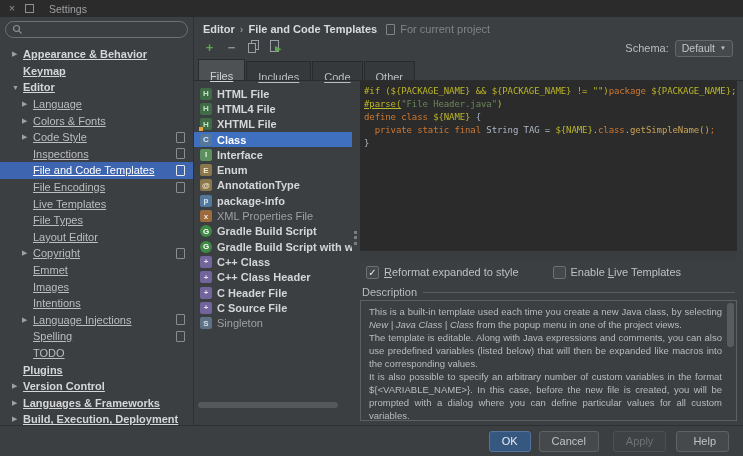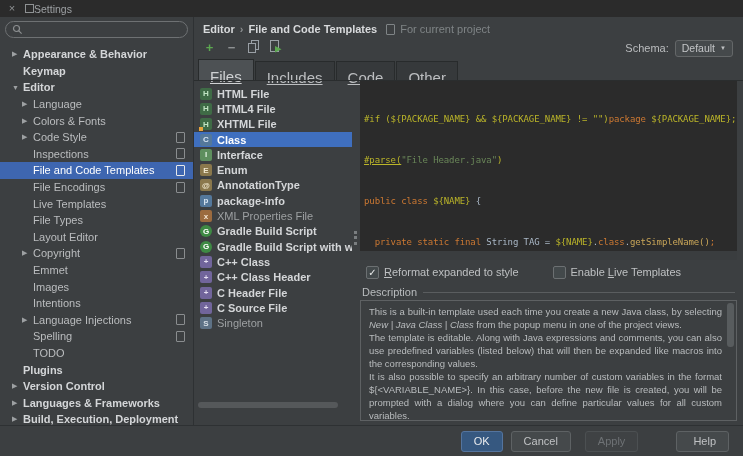--- a/index.html
+++ b/index.html
@@ -1,89 +1,89 @@
 <!DOCTYPE html>
 <html><head>
 <meta charset="utf-8">
 <style>
   html,body{margin:0;padding:0;background:#1e1e1e;}
   .w{width:743px;height:456px;position:relative;background:#3C3F41;font-family:"Liberation Sans",sans-serif;color:#BBBDBF;overflow:hidden;}
   
   .titlebar{height:17px;background:#2B2B2B;display:flex;align-items:center;padding-left:6px;font-size:10.5px;color:#9DA0A3;}
   .tb-close{width:12px;text-align:center;font-size:11px;color:#8E9193;line-height:17px;}
   .tb-max{width:7px;height:7px;border:1px solid #8E9193;margin-left:7px;}
-  .tb-title{margin-left:0;}
+  .tb-title{margin-left:15px;}
   
   .main{display:flex;height:408px;}
   .sidebar{width:194px;border-right:1px solid #2E3133;display:flex;flex-direction:column;box-sizing:border-box;flex:none;}
   .search{margin:4px 5px 8px 5px;height:17px;border:1px solid #6E7173;border-radius:9px;display:flex;align-items:center;padding:0 6px;gap:4px;box-sizing:border-box;}
   .search input{flex:1;background:transparent;border:none;outline:none;color:#DDD;font-size:11px;min-width:0;font-family:inherit;}
   .tree{flex:1;overflow:hidden;font-size:11px;}
   .trow{height:16.6px;display:flex;align-items:center;box-sizing:border-box;padding-right:8px;cursor:default;}
   .trow .arr{width:11px;font-size:7px;color:#9DA0A2;flex:none;}
   .trow.l0{padding-left:12px;}
   .trow.l1{padding-left:22px;}
-  .trow .lbl{white-space:nowrap;color:#BBBDBF;}
+  .trow .lbl{white-space:nowrap;color:#BBBDBF;text-decoration:underline;}
   .trow.top .lbl{font-weight:bold;color:#D4D6D8;}
   .trow.sel{background:#3E66B0;}
   .trow.sel .lbl{color:#FFFFFF;}
   .picon{margin-left:auto;width:7px;height:9px;border:1px solid #8A8D8F;border-radius:1px;flex:none;}
   .trow.sel .picon{border-color:#E6E8EA;}
   
   .content{flex:1;display:flex;flex-direction:column;min-width:0;}
   .bcrow{height:18px;display:flex;align-items:center;gap:5px;padding:3px 0 0 9px;font-size:11px;}
   .bc{font-weight:bold;color:#D8DADC;}
   .bcsep{color:#8C8F91;font-weight:bold;}
   .note-icon{width:7px;height:9px;border:1px solid #7F8486;border-radius:1px;margin-left:4px;flex:none;}
   .note{color:#7F8486;}
   .toolrow{height:20px;display:flex;align-items:center;padding-left:9px;gap:9px;}
   .ticon{width:13px;text-align:center;font-size:13px;line-height:14px;cursor:default;}
   .plus{color:#5CA750;font-weight:bold;}
   .minus{color:#8E9193;font-weight:bold;}
   .schema{margin-left:auto;display:flex;align-items:center;gap:6px;padding-right:10px;font-size:11px;color:#BBBDBF;}
   .combo{height:17px;background:#45494B;border:1px solid #646768;border-radius:3px;display:flex;align-items:center;gap:5px;padding:0 6px;font-size:10.5px;color:#C3C5C7;box-sizing:border-box;}
   .caret{font-size:6px;color:#BFC1C3;}
   .tabrow{height:22px;display:flex;align-items:flex-end;padding-left:4px;gap:1px;}
-  .tab{height:19px;line-height:19px;padding:6px 11px;font-size:15px;background:#36393B;border:1px solid #282B2C;border-bottom:none;color:#BCBEC0;box-sizing:border-box;cursor:default;text-decoration:underline;}
+  .tab{height:19px;line-height:19px;padding:6px 11px;font-size:11px;background:#36393B;border:1px solid #282B2C;border-bottom:none;color:#BCBEC0;box-sizing:border-box;cursor:default;text-decoration:underline;}
   .tab.active{background:#4D5154;height:21px;line-height:21px;color:#CFD1D3;}
   
   .panel{flex:1;display:flex;border-top:1px solid #2A2D2E;min-height:0;position:relative;}
   .listcol{width:158px;padding-top:5px;box-sizing:border-box;position:relative;flex:none;}
   .tpl{height:15.3px;display:flex;align-items:center;gap:5px;padding-left:6px;font-size:11px;white-space:nowrap;overflow:hidden;cursor:default;}
   .tpl .ic{width:12px;height:12px;border-radius:2px;font-size:8px;font-weight:bold;display:flex;align-items:center;justify-content:center;flex:none;position:relative;}
   .tpl .ic.round{border-radius:50%;}
   .tpl .mbadge{position:absolute;left:-1px;bottom:-1px;width:4px;height:4px;background:#E8A33D;}
   .tpl .lbl{font-weight:bold;color:#D4D6D8;}
   .tpl.dim .lbl{font-weight:normal;color:#9DA0A2;}
   .tpl.sel{background:#3F6FBF;}
   .tpl.sel .lbl{color:#FFFFFF;}
   .hscroll{position:absolute;left:4px;bottom:17px;width:140px;height:6px;background:#55585A;border-radius:3px;}
   .splitter{width:8px;position:relative;flex:none;}
   .grip{position:absolute;top:150px;left:2px;height:14px;width:0;border-left:3px dotted #7A7E80;}
   .rightcol{flex:1;display:flex;flex-direction:column;min-width:0;margin-right:6px;}
   .editor{height:179px;background:#2B2B2B;padding:4px 4px 0 4px;box-sizing:border-box;font-family:"DejaVu Sans Mono",monospace;font-size:9px;line-height:13px;letter-spacing:-0.1px;overflow:hidden;position:relative;}
-  .cline{white-space:pre;margin-top:28px;}
+  .cline{white-space:pre;}
   .edtrack{position:absolute;left:0;right:0;bottom:0;height:9px;background:#3A3D3F;}
   .cbrow{height:24px;display:flex;align-items:center;gap:34px;padding-left:6px;font-size:11px;color:#BEC0C2;}
   .cb{display:flex;align-items:center;gap:5px;cursor:default;}
   .box{width:13px;height:13px;background:#43494B;border:1px solid #6C7072;border-radius:2px;box-sizing:border-box;font-size:10px;line-height:11px;text-align:center;color:#E8EAEA;flex:none;}
   .u{text-decoration:underline;}
   .descrow{height:16px;display:flex;align-items:center;gap:6px;font-size:11px;color:#B9BCBE;padding-left:2px;}
   .rule{flex:1;height:1px;background:#5A5D5F;margin-right:2px;}
   .descbox{flex:1;border:1px solid #5E6163;margin-bottom:4px;position:relative;padding:4px 14px 4px 8px;box-sizing:border-box;overflow:hidden;}
   .desctext{font-size:9.5px;line-height:13px;color:#B9BCBE;text-align:justify;}
   .desctext i{}
   .desctext b{font-weight:normal;}
   .vthumb{position:absolute;top:2px;right:2px;width:7px;height:44px;background:#585C5E;border-radius:3px;}
   
   .bottombar{height:31px;border-top:1px solid #2E3133;display:flex;align-items:center;justify-content:flex-end;gap:8px;padding-right:14px;box-sizing:border-box;}
   .btn{height:21px;padding:0 12px;font-size:11px;border-radius:3px;background:#45494B;border:1px solid #5E6264;color:#C0C2C4;font-family:inherit;cursor:default;}
   .btn.primary{background:#365880;border-color:#54749E;color:#E9EBED;}
   .btn.disabled{color:#6E7275;border-color:#4C5052;background:#3F4244;margin-left:6px;}
-  .btn.help{margin-left:30px;padding-left:16px;}
+  .btn.help{margin-left:2px;padding-left:16px;}
 </style>
 </head>
 <body>
 
 <div class="w">
 
   <div class="titlebar">
     <span class="tb-close">×</span>
     <span class="tb-max"></span>
     <span class="tb-title">Settings</span>
@@ -313,21 +313,21 @@
           <div class="hscroll"></div>
         </div>
         <div class="splitter">
           <div class="grip"></div>
         </div>
         <div class="rightcol">
           <div class="editor">
             <div id="editorLines">
                 <div class="cline"><span style="color: rgb(187, 181, 41);">#if (${PACKAGE_NAME} &amp;&amp; ${PACKAGE_NAME} != "")</span><span style="color: rgb(204, 120, 50);">package</span><span style="color: rgb(187, 181, 41);"> ${PACKAGE_NAME};</span></div>
                 <div class="cline"><span style="color: rgb(187, 181, 41); text-decoration: underline;">#parse(</span><span style="color: rgb(106, 135, 89);">"File Header.java"</span><span style="color: rgb(187, 181, 41);">)</span></div>
-                <div class="cline"><span style="color: rgb(204, 120, 50);">public class</span><span style="color: rgb(187, 181, 41);"> ${NAME}</span><span style="color: rgb(169, 183, 198);"> {</span></div>
+                <div class="cline"><span style="color: rgb(204, 120, 50);">define class</span><span style="color: rgb(187, 181, 41);"> ${NAME}</span><span style="color: rgb(169, 183, 198);"> {</span></div>
                 <div class="cline"><span style="color: rgb(169, 183, 198);">  </span><span style="color: rgb(204, 120, 50);">private static final</span><span style="color: rgb(169, 183, 198);"> String TAG = </span><span style="color: rgb(187, 181, 41);">${NAME}</span><span style="color: rgb(169, 183, 198);">.</span><span style="color: rgb(204, 120, 50);">class</span><span style="color: rgb(169, 183, 198);">.</span><span style="color: rgb(200, 165, 88);">getSimpleName()</span><span style="color: rgb(204, 120, 50);">;</span></div>
                 <div class="cline"><span style="color: rgb(169, 183, 198);">}</span></div>
               </div>
             <div class="edtrack"></div>
           </div>
           <div class="cbrow">
             <span class="cb">
               <span class="box">✓</span>
               <span><span></span><span class="u">R</span><span>eformat expanded to style</span></span>
             </span>

